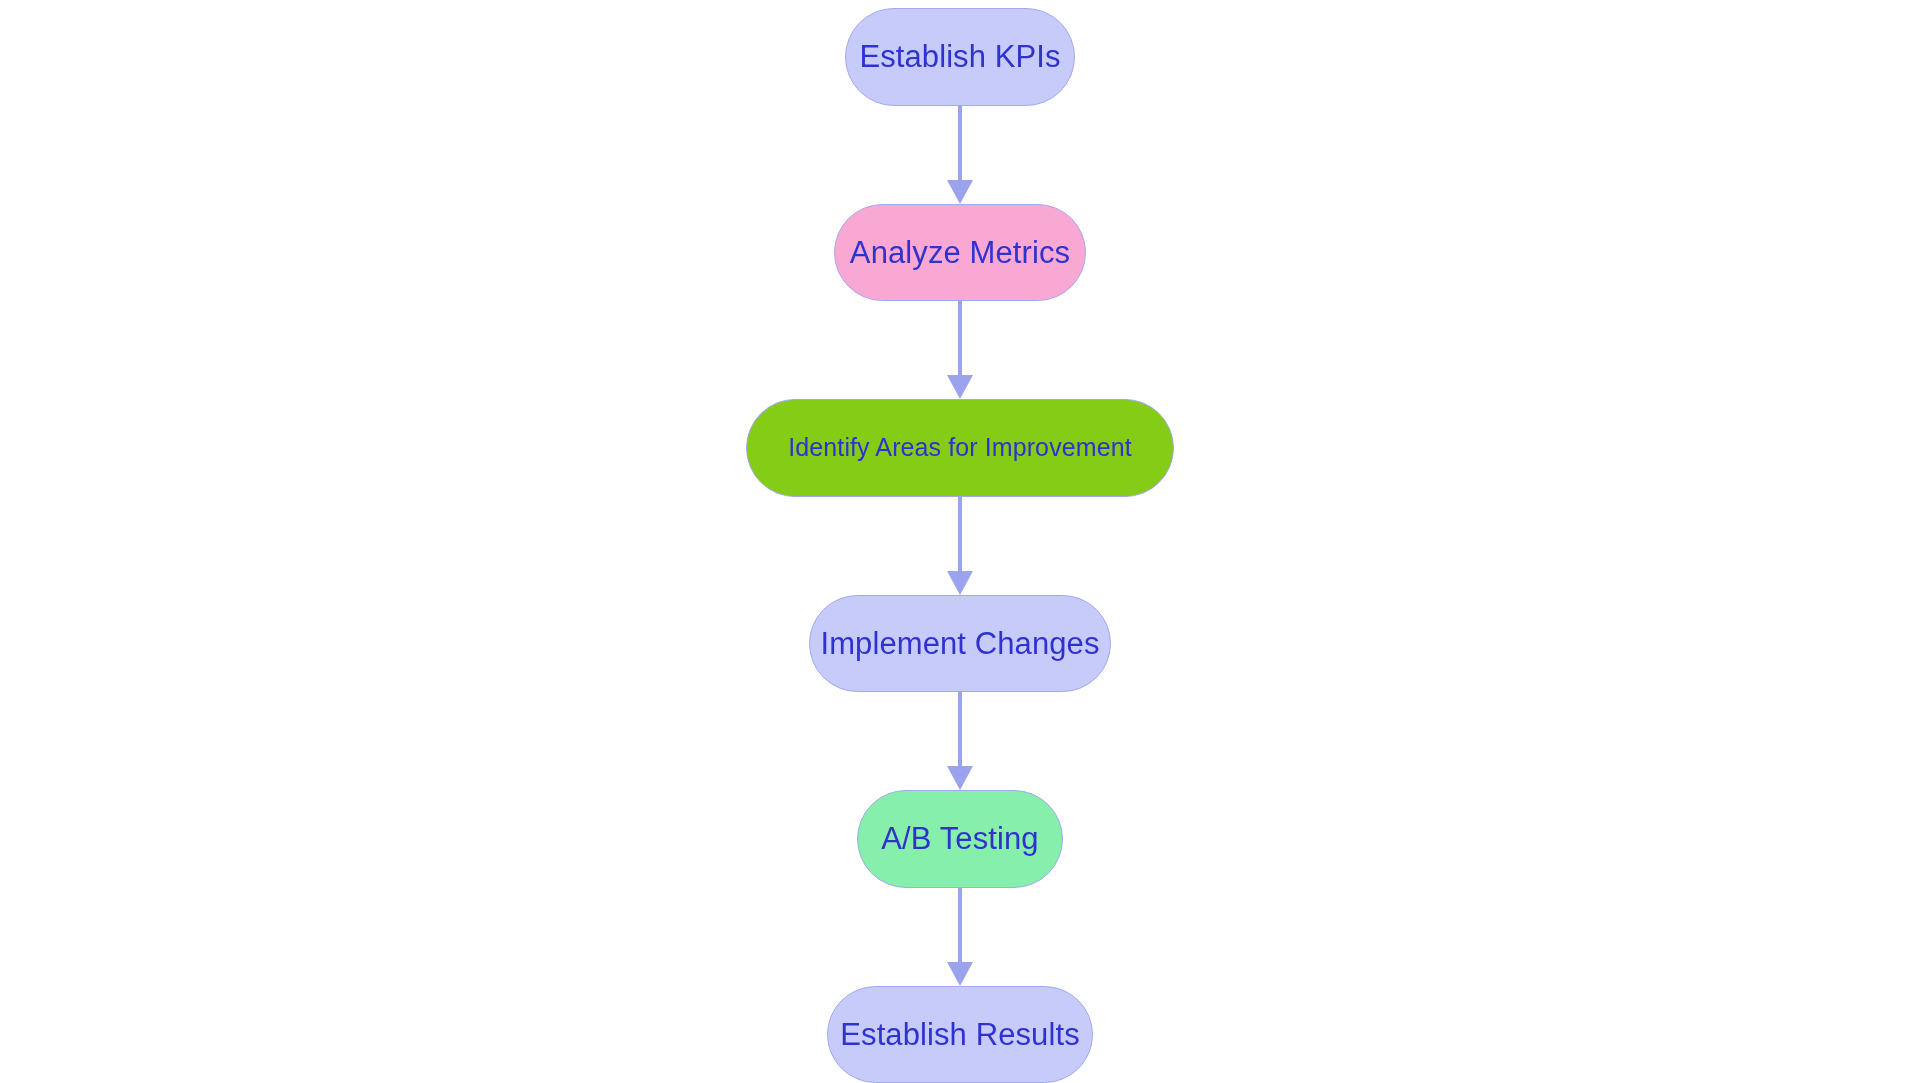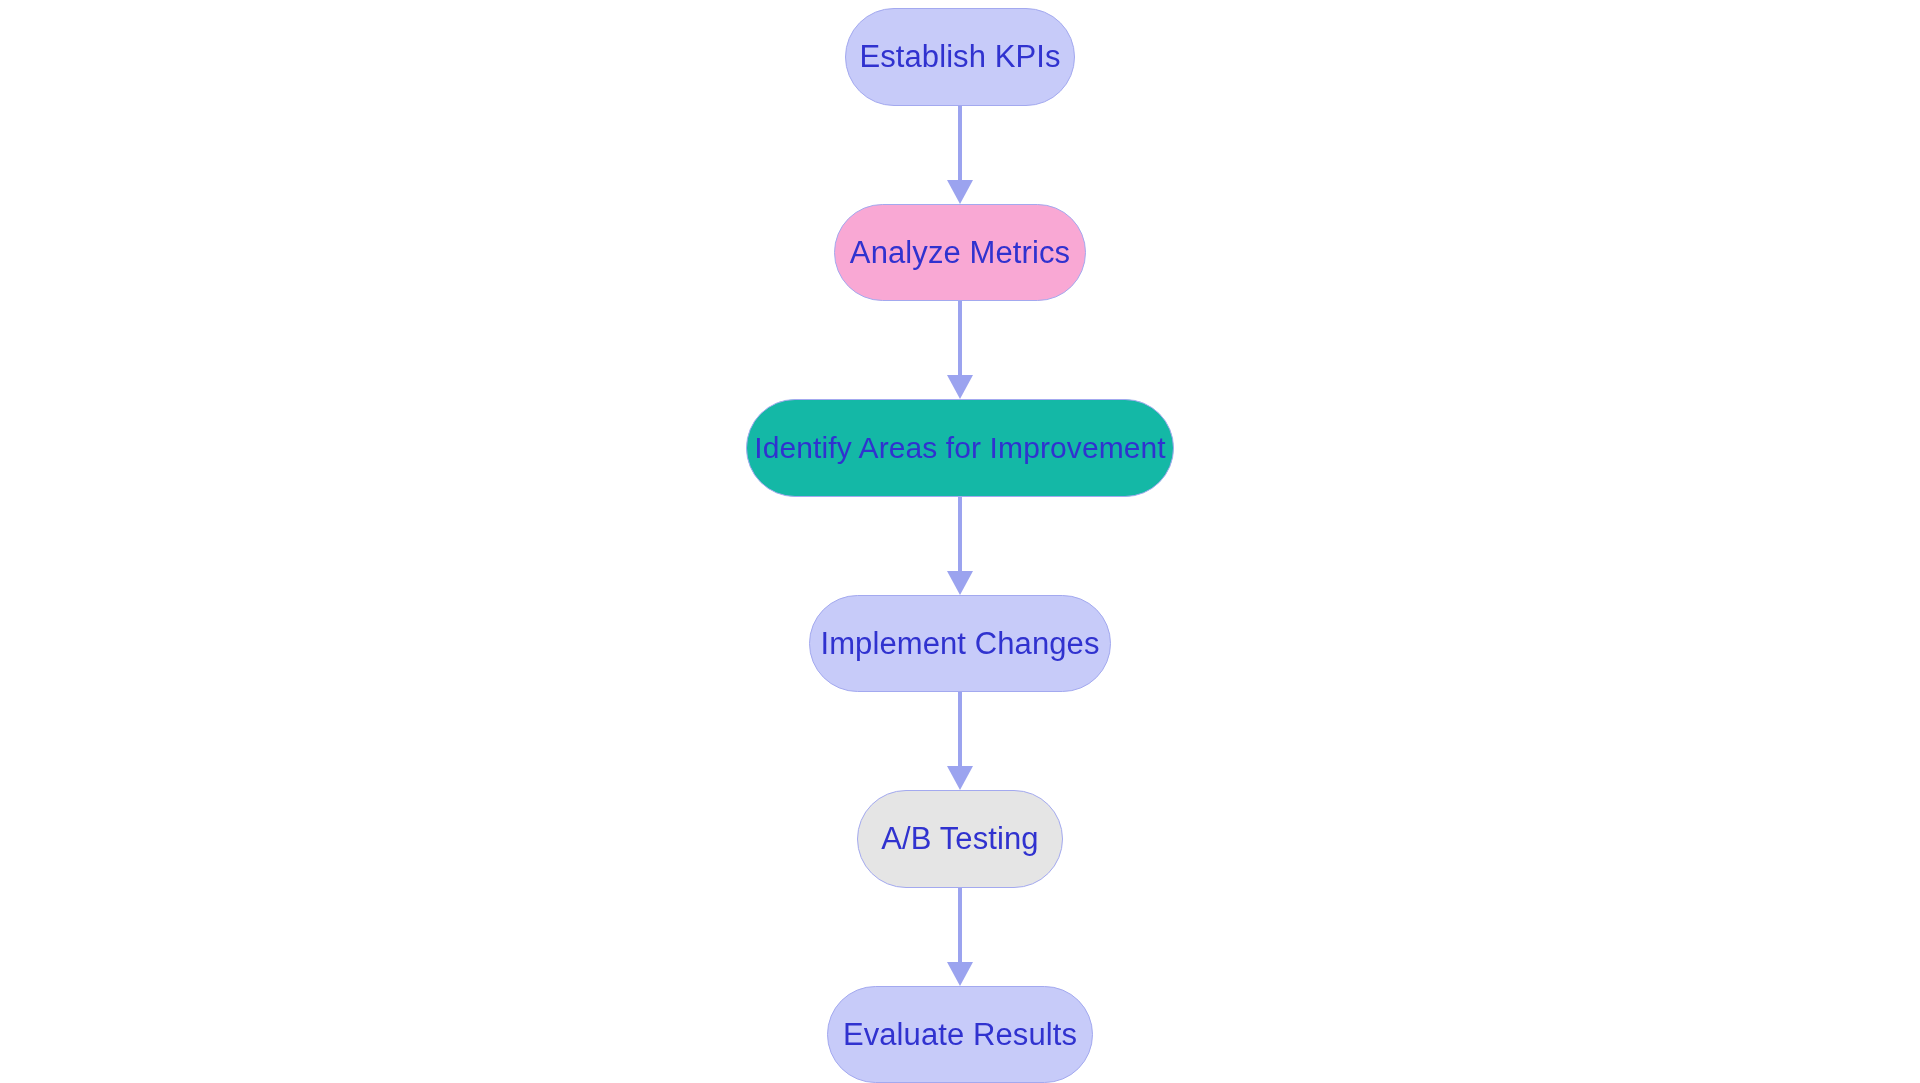--- a/index.html
+++ b/index.html
@@ -99,21 +99,21 @@
       <span class="node-label">Analyze Metrics</span>
     </div>
 
     <div class="connector">
       <svg viewBox="0 0 26 98" xmlns="http://www.w3.org/2000/svg" aria-hidden="true">
         <line x1="13" y1="0" x2="13" y2="74" stroke="#9ba3ef" stroke-width="4"></line>
         <polygon points="0,74 26,74 13,98" fill="#9ba3ef"></polygon>
       </svg>
     </div>
 
-    <div class="node w-n2" style="width: 428px; background: #14b8a6; border-color: rgb(163, 169, 239); color: rgb(48, 50, 207); font-size: 30px;">
+    <div class="node w-n2" style="width: 428px; background: #84cc16; border-color: rgb(163, 169, 239); color: rgb(48, 50, 207); font-size: 25px;">
       <span class="node-label">Identify Areas for Improvement</span>
     </div>
 
     <div class="connector">
       <svg viewBox="0 0 26 98" xmlns="http://www.w3.org/2000/svg" aria-hidden="true">
         <line x1="13" y1="0" x2="13" y2="74" stroke="#9ba3ef" stroke-width="4"></line>
         <polygon points="0,74 26,74 13,98" fill="#9ba3ef"></polygon>
       </svg>
     </div>
 
@@ -121,29 +121,29 @@
       <span class="node-label">Implement Changes</span>
     </div>
 
     <div class="connector">
       <svg viewBox="0 0 26 98" xmlns="http://www.w3.org/2000/svg" aria-hidden="true">
         <line x1="13" y1="0" x2="13" y2="74" stroke="#9ba3ef" stroke-width="4"></line>
         <polygon points="0,74 26,74 13,98" fill="#9ba3ef"></polygon>
       </svg>
     </div>
 
-    <div class="node w-n4" style="width: 206px; background: #e5e5e5; border-color: rgb(163, 169, 239); color: rgb(48, 50, 207); font-size: 31px;">
+    <div class="node w-n4" style="width: 206px; background: #86efac; border-color: rgb(163, 169, 239); color: rgb(48, 50, 207); font-size: 31px;">
       <span class="node-label">A/B Testing</span>
     </div>
 
     <div class="connector">
       <svg viewBox="0 0 26 98" xmlns="http://www.w3.org/2000/svg" aria-hidden="true">
         <line x1="13" y1="0" x2="13" y2="74" stroke="#9ba3ef" stroke-width="4"></line>
         <polygon points="0,74 26,74 13,98" fill="#9ba3ef"></polygon>
       </svg>
     </div>
 
     <div class="node w-n5" style="width: 266px; background: rgb(199, 203, 249); border-color: rgb(163, 169, 239); color: rgb(48, 50, 207); font-size: 31px;">
-      <span class="node-label">Evaluate Results</span>
+      <span class="node-label">Establish Results</span>
     </div>
 
   </div>
 </div>
 
 </body></html>

